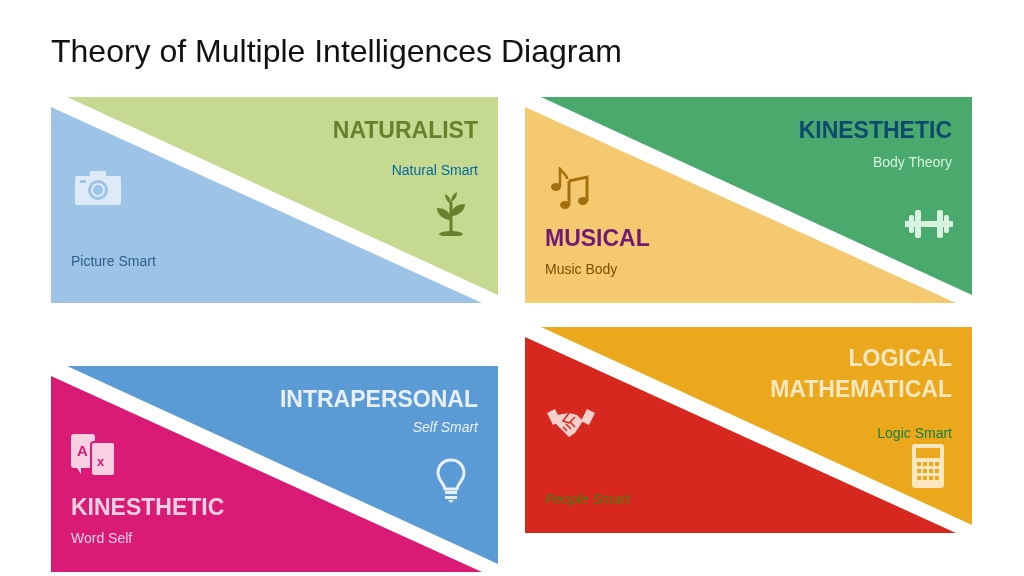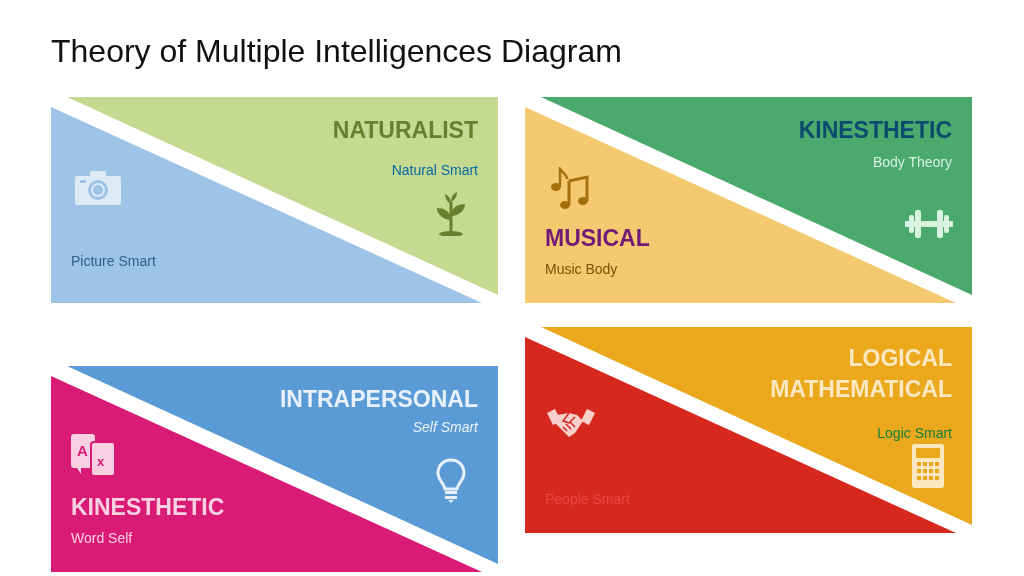--- a/index.html
+++ b/index.html
@@ -130,14 +130,14 @@
         <rect x="23" y="32" width="4" height="4"></rect>
     </g>
   </svg>
   <svg class="icon" style="left:22px;top:80px;" width="48" height="32" viewBox="0 0 48 32">
     <path d="M0 6 L8 2 L14 14 L6 18Z" fill="#f7cfcb"></path>
     <path d="M48 6 L40 2 L34 14 L42 18Z" fill="#f7cfcb"></path>
     <path d="M10 8 L22 6 L30 8 L36 14 L28 26 L22 30 L14 22 L8 16Z" fill="#f7cfcb"></path>
     <path d="M22 6 L16 14 L22 16 L28 10" stroke="#d6281e" stroke-width="1.5" fill="none"></path>
     <path d="M16 20 L20 24 M19 17 L24 22 M23 15 L28 20" stroke="#d6281e" stroke-width="1.5"></path>
   </svg>
-  <div class="sub left" style="top:164px;color:#ef4444;">People Smart</div>
+  <div class="sub left" style="top:164px;color:#4d7c0f;font-style:italic;">People Smart</div>
 </div>
 
 </body></html>

